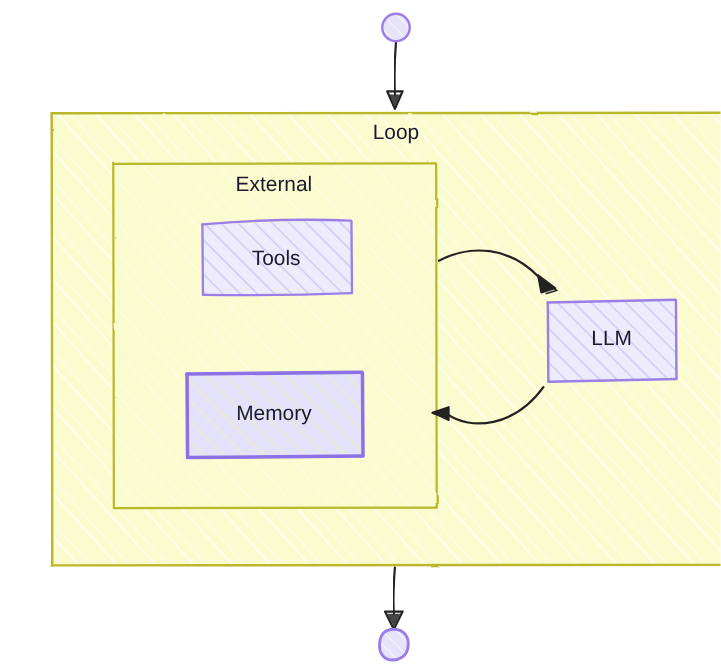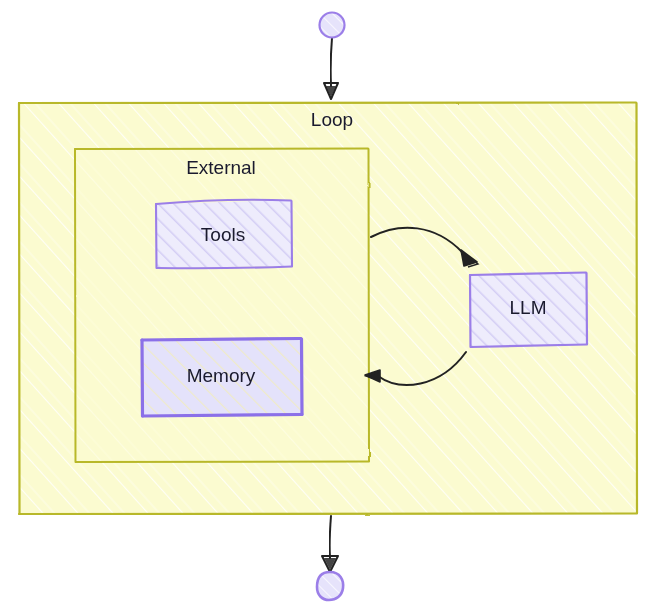--- a/index.html
+++ b/index.html
@@ -10,20 +10,21 @@
   body {
     width: 655px;
     height: 611px;
     position: relative;
     font-family: "Liberation Sans", sans-serif;
     overflow: hidden;
   }
   #diagram-root {
     position: absolute;
     inset: 0;
+    margin-left: 28px;
   }
   svg.diagram-svg {
     position: absolute;
     top: 0;
     left: 0;
     width: 655px;
     height: 611px;
     display: block;
   }
   .label-text {

